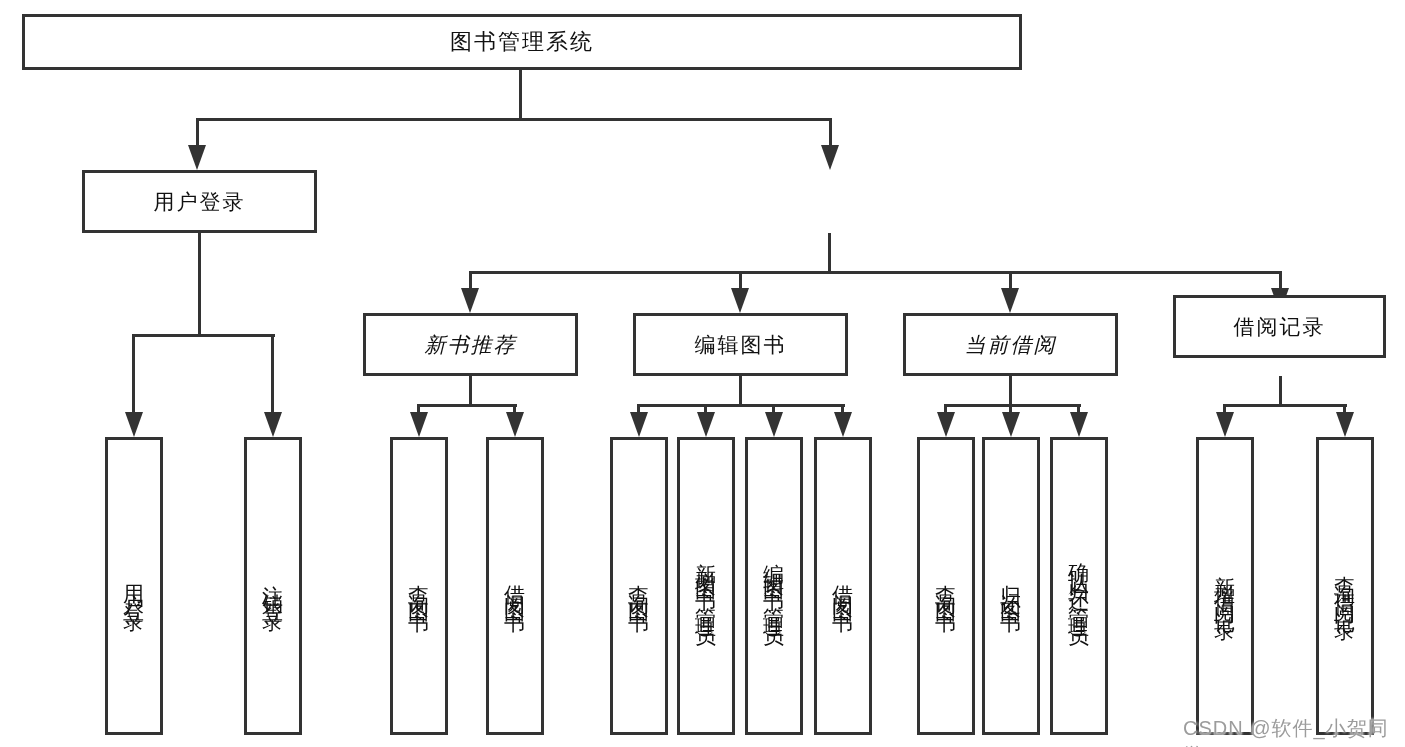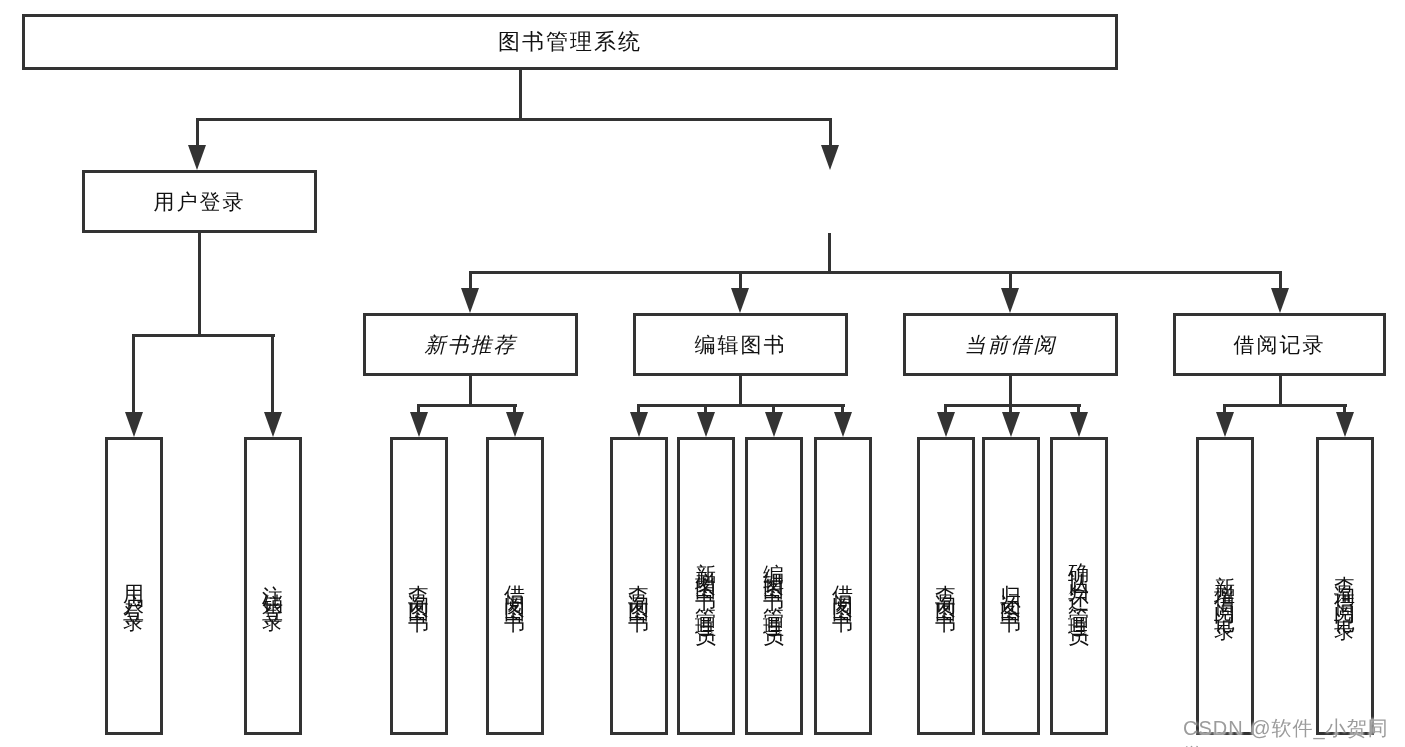--- a/index.html
+++ b/index.html
@@ -29,21 +29,21 @@
     position:absolute; left:1183px; top:715px; font-size:20px; color:#9c9c9c;
     letter-spacing:1px; z-index:10;
     text-shadow:0 0 3px #ffffff, 0 0 3px #ffffff;
   }
 </style>
 </head>
 <body>
 
 <div id="stage">
 
-  <div class="box root-box" style="left:22px; top:14px; width:1096px; height:56px;text-align:center;">
+  <div class="box root-box" style="left:22px; top:14px; width:1000px; height:56px;text-align:center;">
     <span>图书管理系统</span>
   </div>
 
   <div class="vline" style="left:519px; top:70px; height:48px;"></div>
   <div class="hline" style="left:196px; top:118px; width:636px;"></div>
   <div class="vline" style="left:196px; top:118px; height:30px;"></div>
   <div class="vline" style="left:829px; top:118px; height:30px;"></div>
   <div class="arrow" style="left:188px; top:145px;"></div>
   <div class="arrow" style="left:821px; top:145px;"></div>
 
@@ -71,21 +71,21 @@
 
   <div class="box" style="left:363px; top:313px; width:215px; height:63px;font-style:italic;">
     <span>新书推荐</span>
   </div>
   <div class="box" style="left:633px; top:313px; width:215px; height:63px;">
     <span>编辑图书</span>
   </div>
   <div class="box" style="left:903px; top:313px; width:215px; height:63px;font-style:italic;">
     <span>当前借阅</span>
   </div>
-  <div class="box" style="left:1173px; top:313px; width:213px; height:63px;">
+  <div class="box" style="left:1173px; top:295px; width:213px; height:63px;">
     <span>借阅记录</span>
   </div>
 
   <div class="vline" style="left:469px; top:376px; height:31px;"></div>
   <div class="hline" style="left:417px; top:404px; width:100px;"></div>
   <div class="vline" style="left:417px; top:404px; height:12px;"></div>
   <div class="vline" style="left:513px; top:404px; height:12px;"></div>
   <div class="arrow" style="left:410px; top:412px;"></div>
   <div class="arrow" style="left:506px; top:412px;"></div>
 

